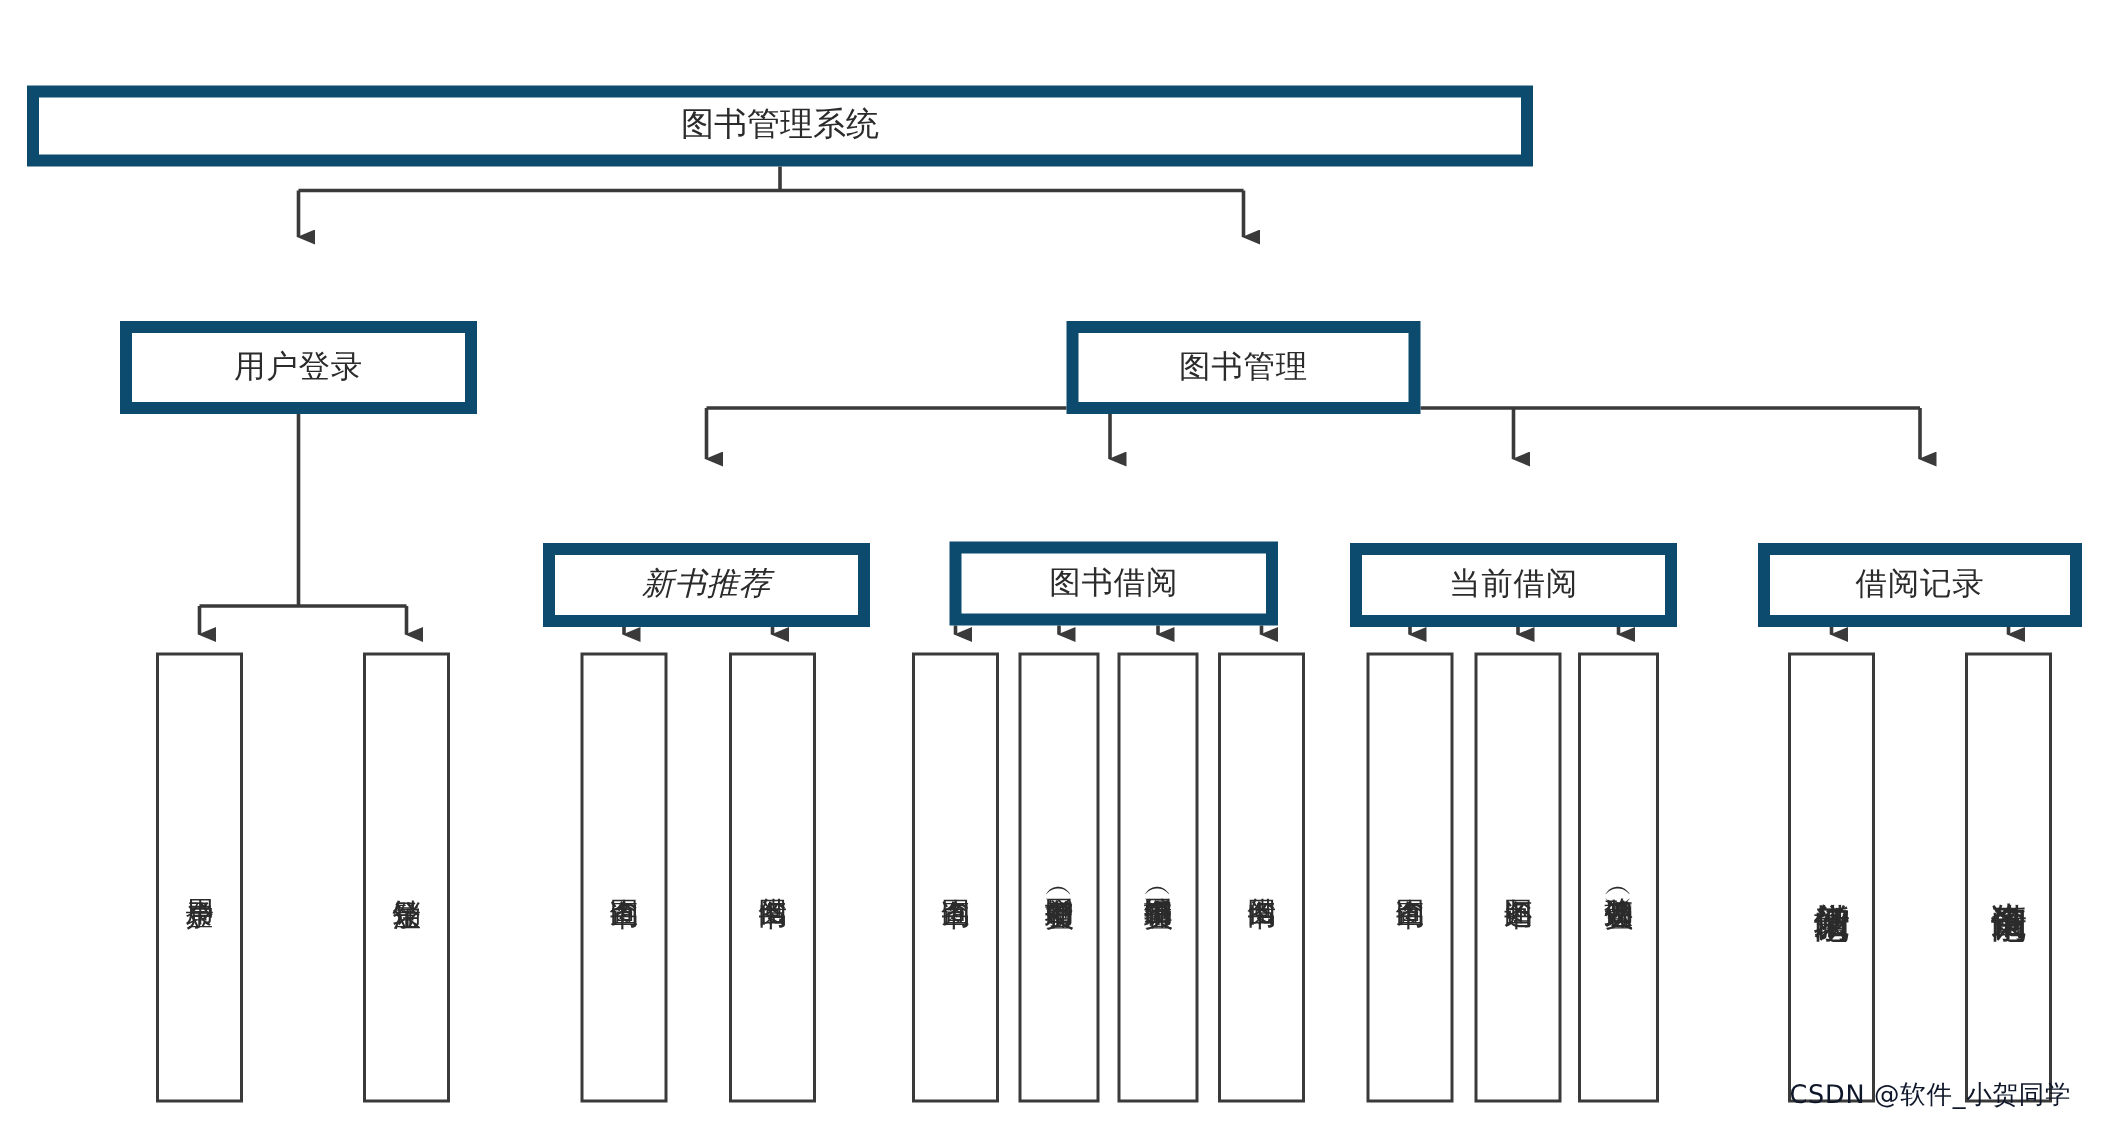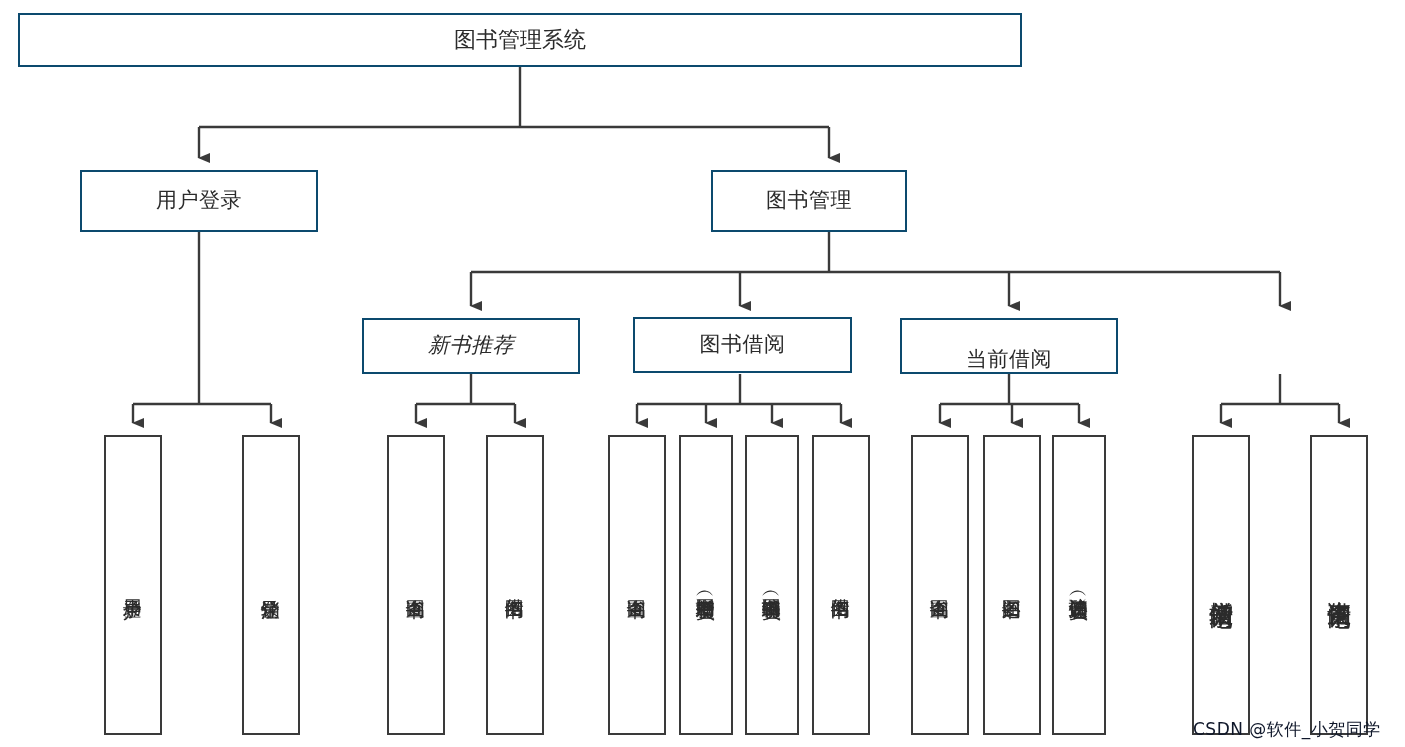--- a/index.html
+++ b/index.html
@@ -21,27 +21,28 @@
     position: absolute;
     left: 0;
     top: 0;
     width: 1405px;
     height: 747px;
     pointer-events: none;
   }
   .node {
     position: absolute;
     box-sizing: border-box;
-    border: 2px solid #0c4a6e;
+    border: 8px solid #0c4a6e;
     background: #ffffff;
     display: flex;
     align-items: center;
     justify-content: center;
     color: #2b2b2b;
     line-height: 1.12;
+    margin-top: 44px;
   }
   .node.h {
     font-size: 21px;
     letter-spacing: 0.5px;
   }
   .node.root {
     font-size: 22px;
   }
   .leaf {
     position: absolute;
@@ -126,32 +127,35 @@
       </g>
   </svg>
 
   <div class="node root" style="left: 18px; top: 13px; width: 1004px; height: 54px;">
     <span>图书管理系统</span>
   </div>
 
   <div class="node h" style="left: 80px; top: 170px; width: 238px; height: 62px;">
     <span>用户登录</span>
   </div>
-  <div class="node h" style="left: 711px; top: 170px; width: 196px; height: 62px;">
+  <div class="node h" style="left: 711px; top: 170px; width: 236px; height: 62px;">
     <span>图书管理</span>
   </div>
 
   <div class="node h" style="left: 362px; top: 318px; width: 218px; height: 56px; font-style: italic;">
     <span>新书推荐</span>
   </div>
   <div class="node h" style="left: 633px; top: 317px; width: 219px; height: 56px;">
     <span>图书借阅</span>
   </div>
-  <div class="node h" style="left: 900px; top: 318px; width: 218px; height: 56px; align-items: flex-end;">
+  <div class="node h" style="left: 900px; top: 318px; width: 218px; height: 56px;">
     <span>当前借阅</span>
+  </div>
+  <div class="node h" style="left: 1172px; top: 318px; width: 216px; height: 56px;">
+    <span>借阅记录</span>
   </div>
 
   <div id="leaf-host">
       <div class="leaf narrow" style="left: 104px; top: 435px; width: 58px; height: 300px;">
         <span class="vtxt">用户登录</span>
       </div>
       <div class="leaf narrow" style="left: 242px; top: 435px; width: 58px; height: 300px;">
         <span class="vtxt">注销登录</span>
       </div>
       <div class="leaf narrow" style="left: 387px; top: 435px; width: 58px; height: 300px;">

